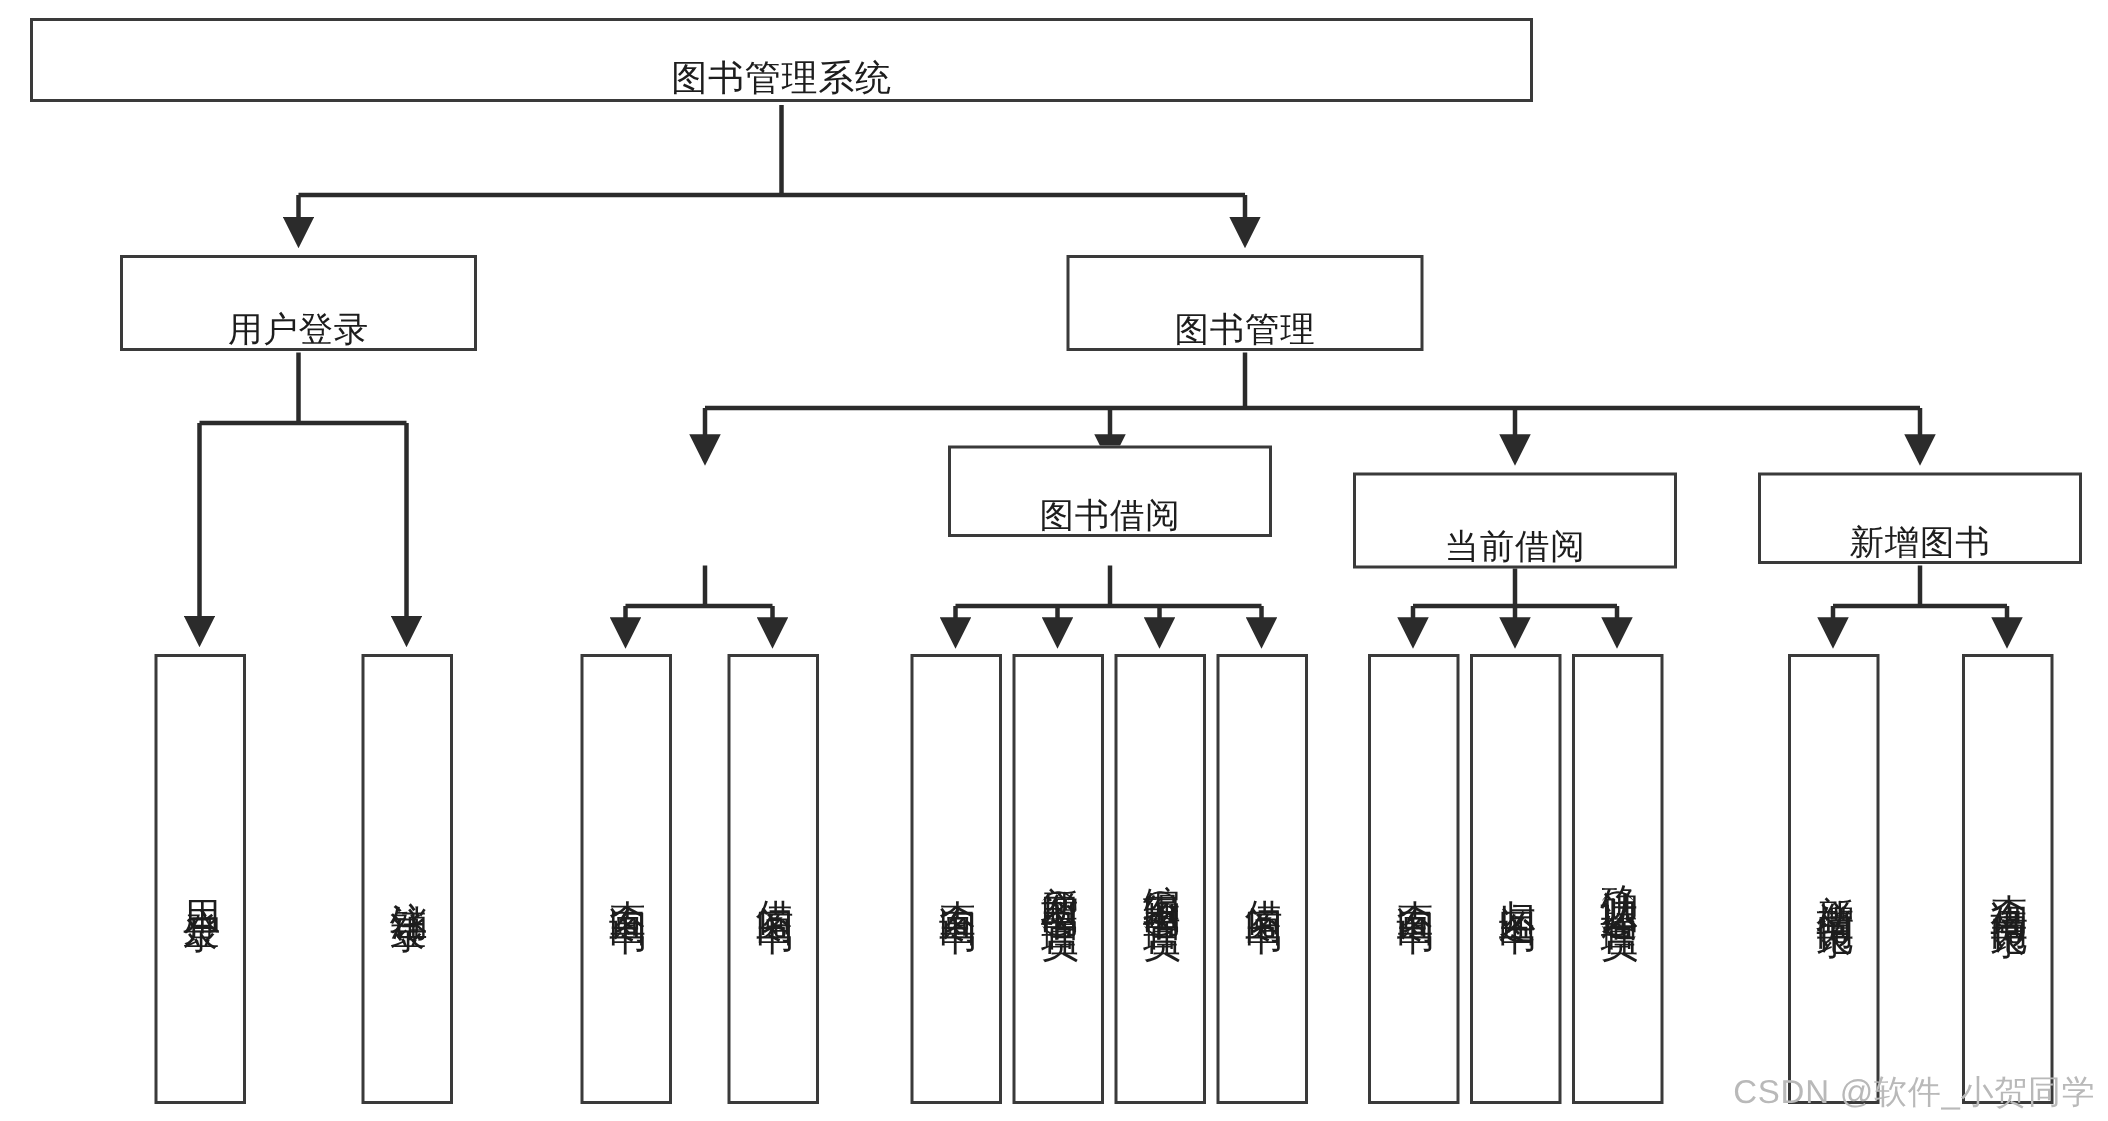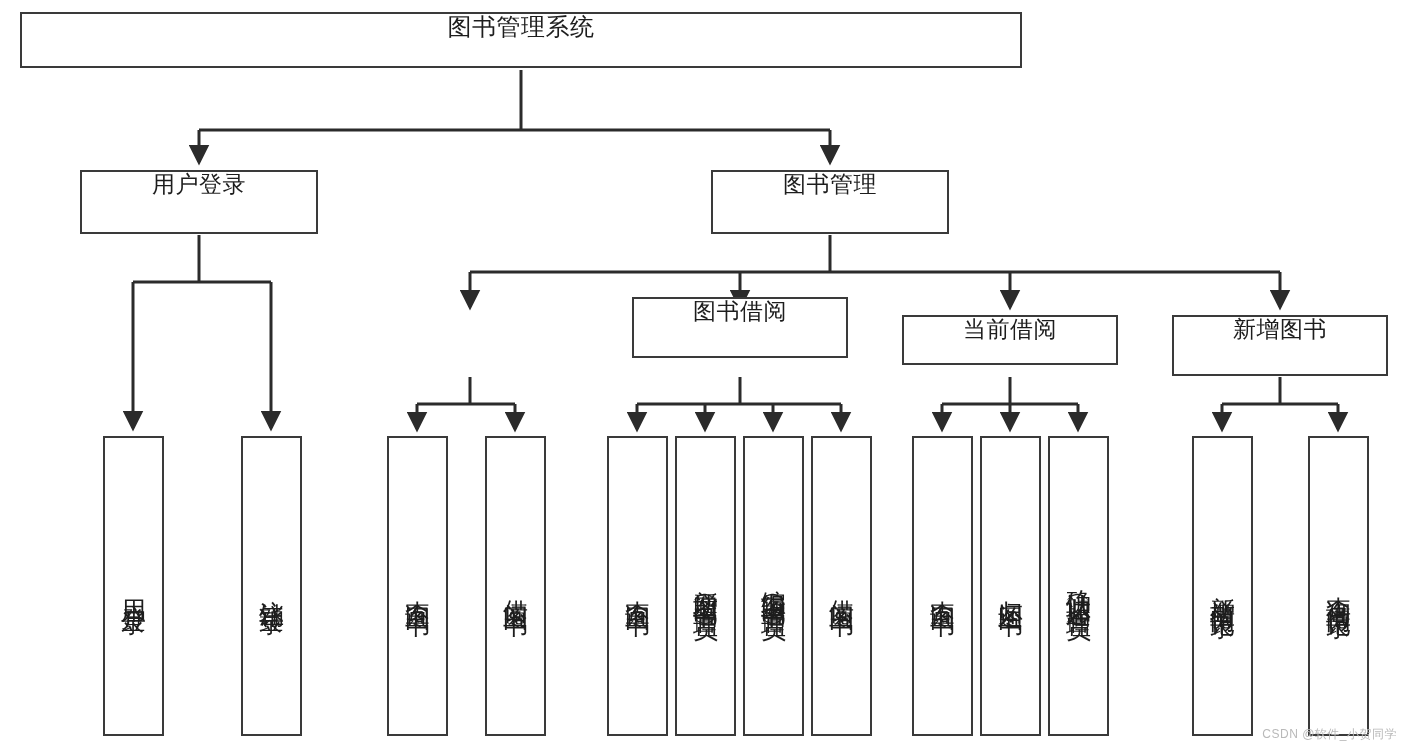--- a/index.html
+++ b/index.html
@@ -25,21 +25,21 @@
     width: 1405px;
     height: 747px;
     pointer-events: none;
   }
   .node {
     position: absolute;
     box-sizing: border-box;
     background: #ffffff;
     border: 2px solid #3a3a3a;
     display: flex;
-    align-items: flex-start;
+    align-items: flex-end;
     justify-content: center;
     color: #1d1d1d;
   }
   .node .node-label {
     display: block;
     text-align: center;
     line-height: 1.08;
     white-space: nowrap;
   }
   
@@ -61,21 +61,21 @@
     text-orientation: upright;
     font-size: 25px;
     line-height: 1.0;
     letter-spacing: 4px;
     white-space: nowrap;
   }
   #watermark {
     position: absolute;
     right: 8px;
     bottom: 4px;
-    font-size: 12px;
+    font-size: 22px;
     color: #b9b9b9;
     letter-spacing: 0.5px;
     white-space: nowrap;
     user-select: none;
   }
 </style>
 </head>
 <body>
 
 <div id="diagram-root">
@@ -137,21 +137,21 @@
   <div class="node horiz" style="left:80px; top:170px; width:238px; height:64px;">
     <span class="node-label">用户登录</span>
   </div>
   <div class="node horiz" style="left:711px; top:170px; width:238px; height:64px;">
     <span class="node-label">图书管理</span>
   </div>
 
   <div class="node horiz" style="left:632px; top:297px; width:216px; height:61px;">
     <span class="node-label">图书借阅</span>
   </div>
-  <div class="node horiz" style="left:902px; top:315px; width:216px; height:50px;">
+  <div class="node horiz" style="left:902px; top:315px; width:216px; height:64px;">
     <span class="node-label">当前借阅</span>
   </div>
   <div class="node horiz" style="left:1172px; top:315px; width:216px; height:61px;">
     <span class="node-label">新增图书</span>
   </div>
 
   <div class="node vert" style="left:103px; top:436px; width:61px; height:300px;">
     <span class="node-label">用户登录</span>
   </div>
   <div class="node vert" style="left:241px; top:436px; width:61px; height:300px;">

